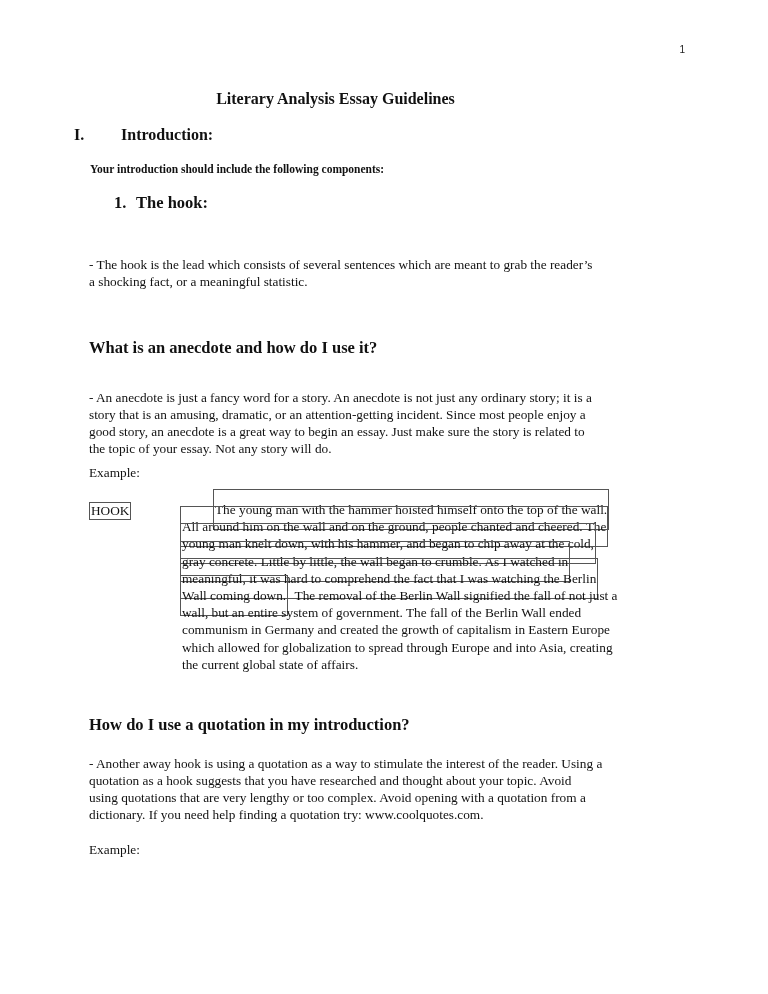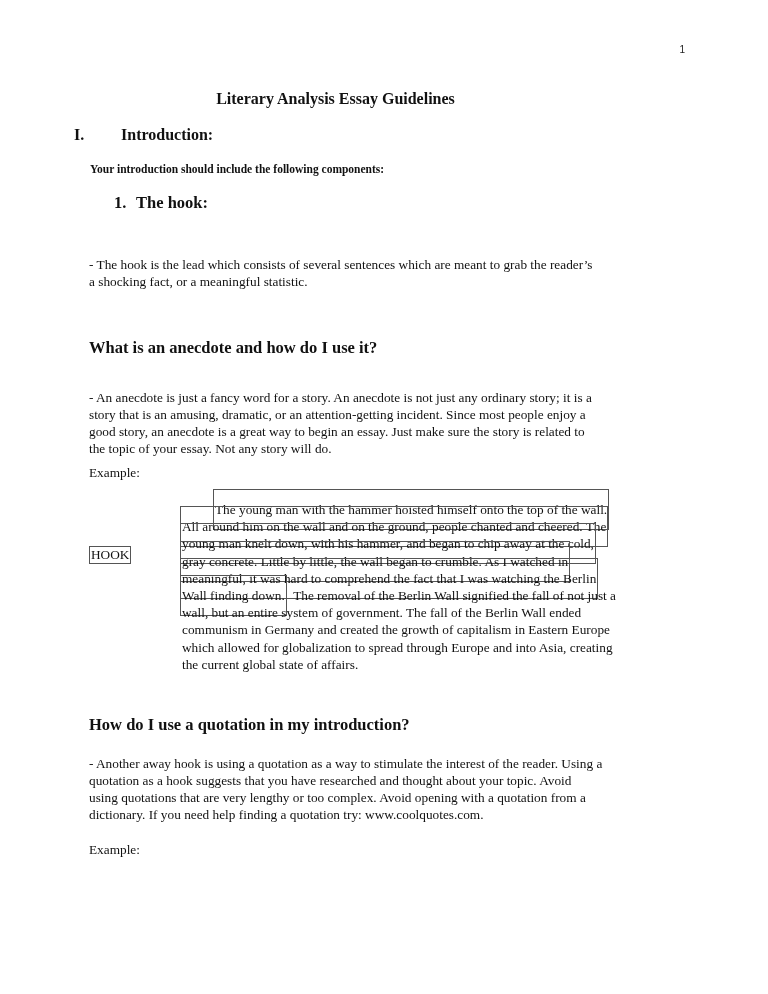--- a/index.html
+++ b/index.html
@@ -81,21 +81,20 @@
       text-align: right;
     }
     .hook-label {
       position: absolute;
       left: 89px;
       top: 502px;
       font-size: 13.3px;
       line-height: 16px;
       border: 1px solid #555;
       padding: 0 1px;
-      margin-top: 44px;
     }
     .hook-block {
       position: absolute;
       left: 182px;
       top: 501px;
       width: 530px;
       font-size: 13.3px;
       line-height: 17.2px;
     }
     .hook-line {
@@ -145,21 +144,21 @@
 <div class="example-label" style="top:465px;">Example:</div>
 
 <div class="hook-label">HOOK</div>
 
 <div class="hook-block">
   <span class="hook-line"><span class="boxed indent-box">The young man with the hammer hoisted himself onto the top of the wall.</span></span>
   <span class="hook-line"><span class="boxed">All around him on the wall and on the ground, people chanted and cheered.  The</span></span>
   <span class="hook-line"><span class="boxed">young man knelt down, with his hammer, and began to chip away at the cold,</span></span>
   <span class="hook-line"><span class="boxed">gray concrete.  Little by little, the wall began to crumble.  As I watched in</span></span>
   <span class="hook-line"><span class="boxed">meaningful, it was hard to comprehend the fact that I was watching the Berlin</span></span>
-  <span class="hook-line"><span class="boxed">Wall finding down.</span><span style="white-space:pre;">  The removal of the Berlin Wall signified the fall of not just a</span></span>
+  <span class="hook-line"><span class="boxed">Wall coming down.</span><span style="white-space:pre;">  The removal of the Berlin Wall signified the fall of not just a</span></span>
   <span class="hook-line">wall, but an entire system of government.  The fall of the Berlin Wall ended</span>
   <span class="hook-line">communism in Germany and created the growth of capitalism in Eastern Europe</span>
   <span class="hook-line">which allowed for globalization to spread through Europe and into Asia, creating</span>
   <span class="hook-line">the current global state of affairs.</span>
 </div>
 
 <div class="h2" style="top:715px;">How do I use a quotation in my introduction?</div>
 
 <div class="para" style="top:755px;">
   <div>- Another away hook is using a quotation as a way to stimulate the interest of the reader.  Using a</div>

